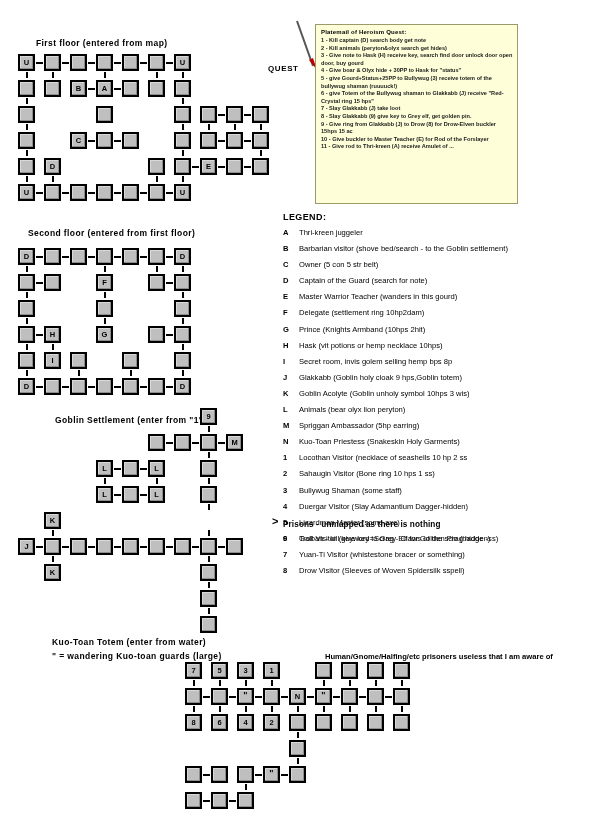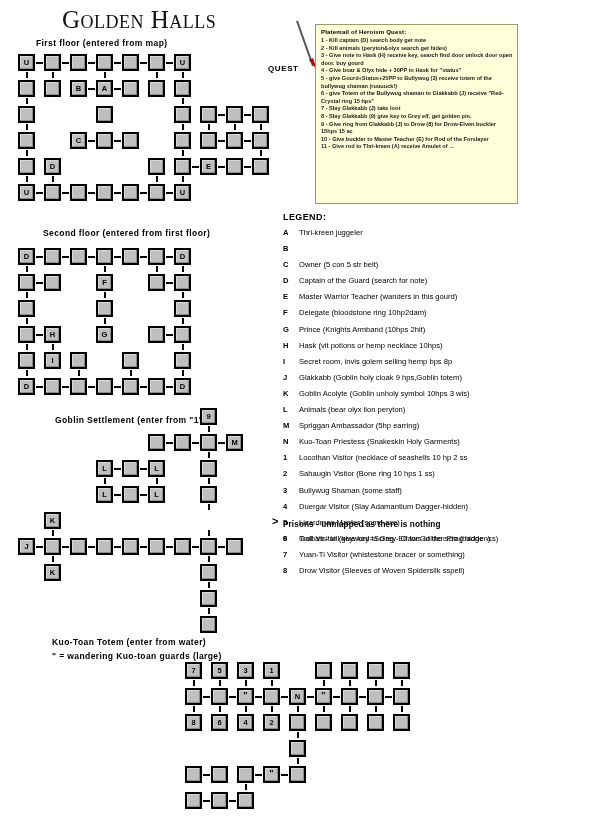--- a/index.html
+++ b/index.html
@@ -107,21 +107,20 @@
   }
   .cap-bottom {
     position:absolute; font-size:7.4px; font-weight:bold; white-space:nowrap;
   }
 </style>
 </head>
 <body>
 
 <div id="page">
 
-  <div class="title">Golden Halls</div>
 
   <div class="sect-head" style="left:36px; top:38px;">First floor (entered from map)</div>
   <div class="map" id="map-first" style="left:18px; top:54px;">
       <div class="vlink" style="left: 8px; top: 18px;"></div>
       <div class="vlink" style="left: 34px; top: 18px;"></div>
       <div class="vlink" style="left: 86px; top: 18px;"></div>
       <div class="vlink" style="left: 138px; top: 18px;"></div>
       <div class="vlink" style="left: 164px; top: 18px;"></div>
       <div class="vlink" style="left: 8px; top: 44px;"></div>
       <div class="vlink" style="left: 164px; top: 44px;"></div>
@@ -197,21 +196,21 @@
       <div class="cell" style="left: 234px; top: 104px;"></div>
       <div class="cell" style="left: 0px; top: 130px;">U</div>
       <div class="cell" style="left: 26px; top: 130px;"></div>
       <div class="cell" style="left: 52px; top: 130px;"></div>
       <div class="cell" style="left: 78px; top: 130px;"></div>
       <div class="cell" style="left: 104px; top: 130px;"></div>
       <div class="cell" style="left: 130px; top: 130px;"></div>
       <div class="cell" style="left: 156px; top: 130px;">U</div>
     </div>
 
-  <div class="sect-head" style="left:43px; top:228px;">Second floor (entered from first floor)</div>
+  <div class="sect-head" style="left:28px; top:228px;">Second floor (entered from first floor)</div>
   <div class="map" id="map-second" style="left:18px; top:248px;">
       <div class="vlink" style="left: 8px; top: 18px;"></div>
       <div class="vlink" style="left: 86px; top: 18px;"></div>
       <div class="vlink" style="left: 138px; top: 18px;"></div>
       <div class="vlink" style="left: 164px; top: 18px;"></div>
       <div class="vlink" style="left: 8px; top: 44px;"></div>
       <div class="vlink" style="left: 86px; top: 44px;"></div>
       <div class="vlink" style="left: 164px; top: 44px;"></div>
       <div class="vlink" style="left: 8px; top: 70px;"></div>
       <div class="vlink" style="left: 86px; top: 70px;"></div>
@@ -327,20 +326,21 @@
       <div class="cell" style="left: 26px; top: 156px;">K</div>
       <div class="cell" style="left: 182px; top: 156px;"></div>
       <div class="cell" style="left: 182px; top: 182px;"></div>
       <div class="cell" style="left: 182px; top: 208px;"></div>
       <div class="cell" style="left: 156px; top: 130px;"></div>
     </div>
   <div class="gt-mark">&gt;</div>
 
   <div class="sect-head" style="left:52px; top:637px;">Kuo-Toan Totem (enter from water)</div>
   <div class="sect-head" style="left:52px; top:651px;">" = wandering Kuo-toan guards (large)</div>
+  <div class="cap" style="left:325px; top:652px;">Human/Gnome/Halfing/etc prisoners useless that I am aware of</div>
   <div class="map" id="map-temple" style="left:185px; top:662px;">
       <div class="vlink" style="left: 8px; top: 18px;"></div>
       <div class="vlink" style="left: 34px; top: 18px;"></div>
       <div class="vlink" style="left: 60px; top: 18px;"></div>
       <div class="vlink" style="left: 86px; top: 18px;"></div>
       <div class="vlink" style="left: 138px; top: 18px;"></div>
       <div class="vlink" style="left: 164px; top: 18px;"></div>
       <div class="vlink" style="left: 190px; top: 18px;"></div>
       <div class="vlink" style="left: 216px; top: 18px;"></div>
       <div class="vlink" style="left: 8px; top: 44px;"></div>
@@ -429,36 +429,37 @@
   </div>
 
   <div class="legend-head">LEGEND:</div>
   <div class="legend" id="legend-list">
       <div class="legend-row">
         <div class="legend-key">A</div>
         <div class="legend-txt">Thri-kreen juggeler</div>
       </div>
       <div class="legend-row">
         <div class="legend-key">B</div>
+        <div class="legend-txt">Barbarian visitor (shove bed/search - to the Goblin settlement)</div>
       </div>
       <div class="legend-row">
         <div class="legend-key">C</div>
         <div class="legend-txt">Owner (5 con 5 str belt)</div>
       </div>
       <div class="legend-row">
         <div class="legend-key">D</div>
         <div class="legend-txt">Captain of the Guard (search for note)</div>
       </div>
       <div class="legend-row">
         <div class="legend-key">E</div>
         <div class="legend-txt">Master Warrior Teacher (wanders in this gourd)</div>
       </div>
       <div class="legend-row">
         <div class="legend-key">F</div>
-        <div class="legend-txt">Delegate (bloodstone ring 10hp2dam)</div>
+        <div class="legend-txt">Delegate (settlement ring 10hp2dam)</div>
       </div>
       <div class="legend-row">
         <div class="legend-key">G</div>
         <div class="legend-txt">Prince (Knights Armband (10hps 2hit)</div>
       </div>
       <div class="legend-row">
         <div class="legend-key">H</div>
         <div class="legend-txt">Hask (vit potions or hemp necklace 10hps)</div>
       </div>
       <div class="legend-row">

